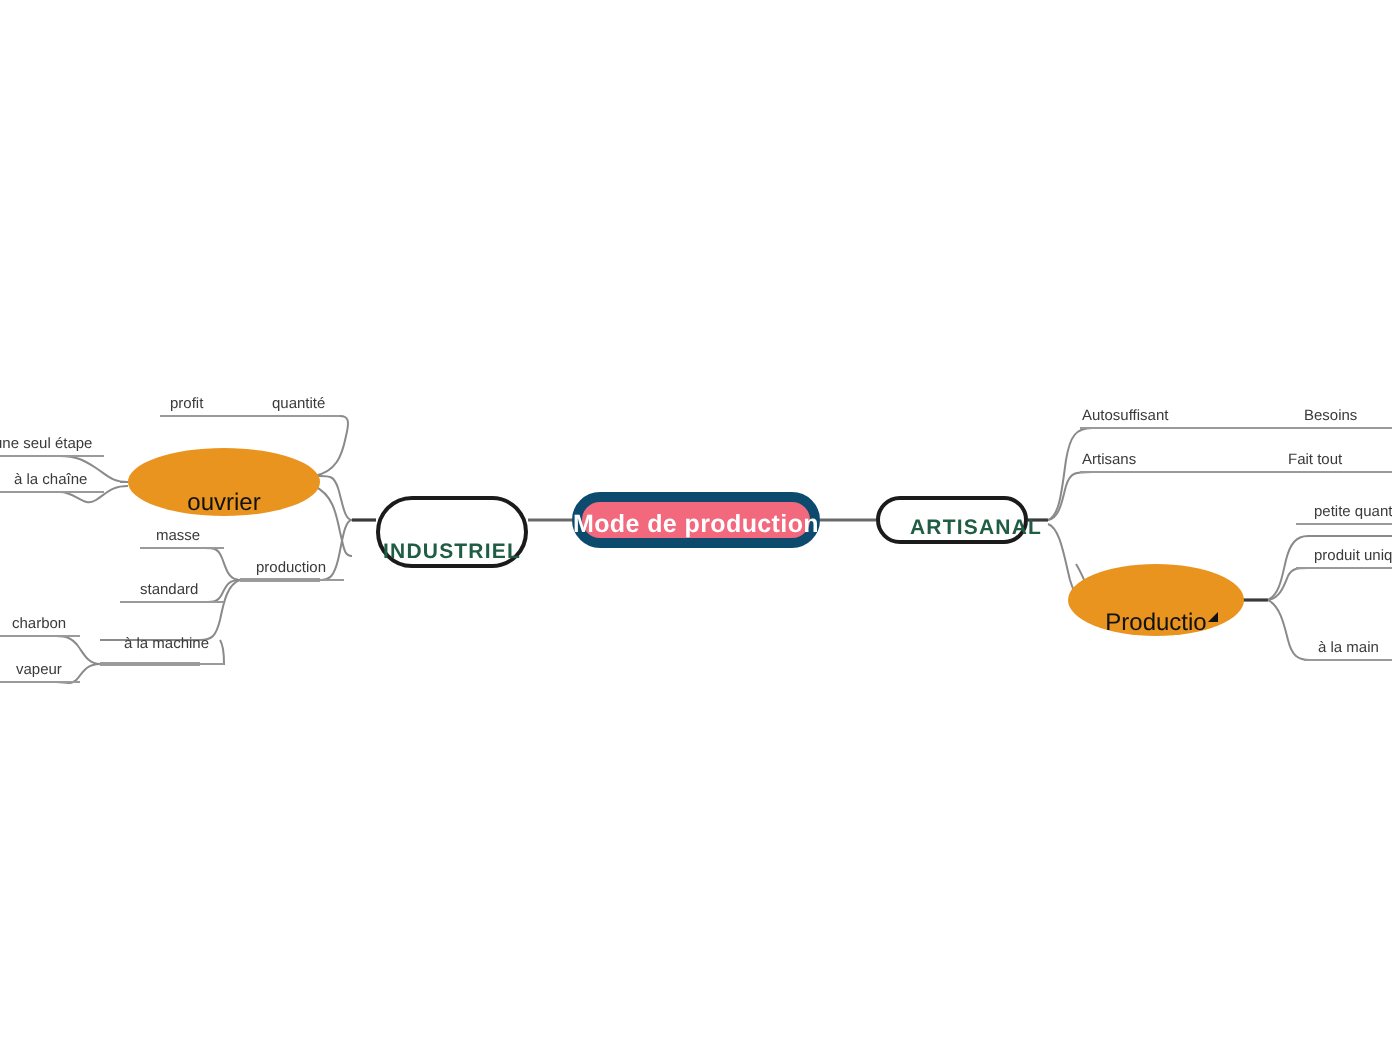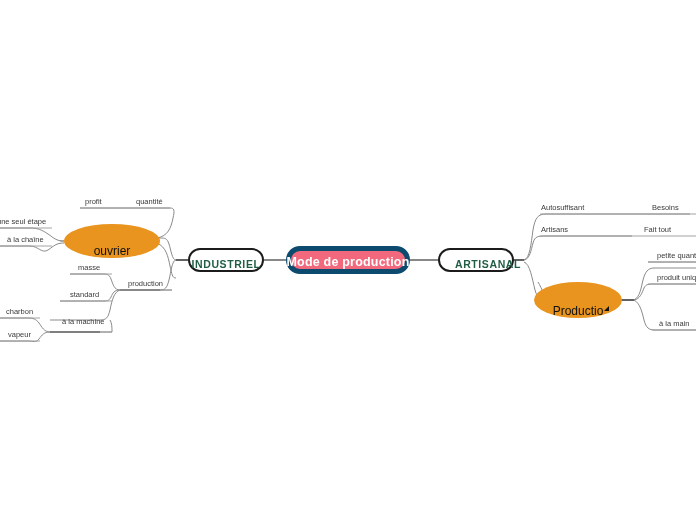--- a/index.html
+++ b/index.html
@@ -163,21 +163,21 @@
       <line x1="648" y1="262" x2="696" y2="262"></line>
       <line x1="648" y1="284" x2="696" y2="284"></line>
       <line x1="652" y1="330" x2="696" y2="330"></line>
     </g>
   </svg>
 
   <div class="node node-root" style="left:286px; top:246px; width:124px; height:28px;">
     <span>Mode de production</span>
   </div>
 
-  <div class="node node-main" style="left:188px; top:248px; width:76px; height:24px;">
+  <div class="node node-main" style="left:188px; top:248px; width:76px; height:36px;">
     <span>INDUSTRIEL</span>
   </div>
 
   <div class="node node-main" style="left:438px; top:248px; width:76px; height:24px;padding-left:24px;">
     <span>ARTISANAL</span>
   </div>
 
   <div class="node node-ellipse" style="left:64px; top:224px; width:96px; height:34px;">
     <span>ouvrier</span>
   </div>

